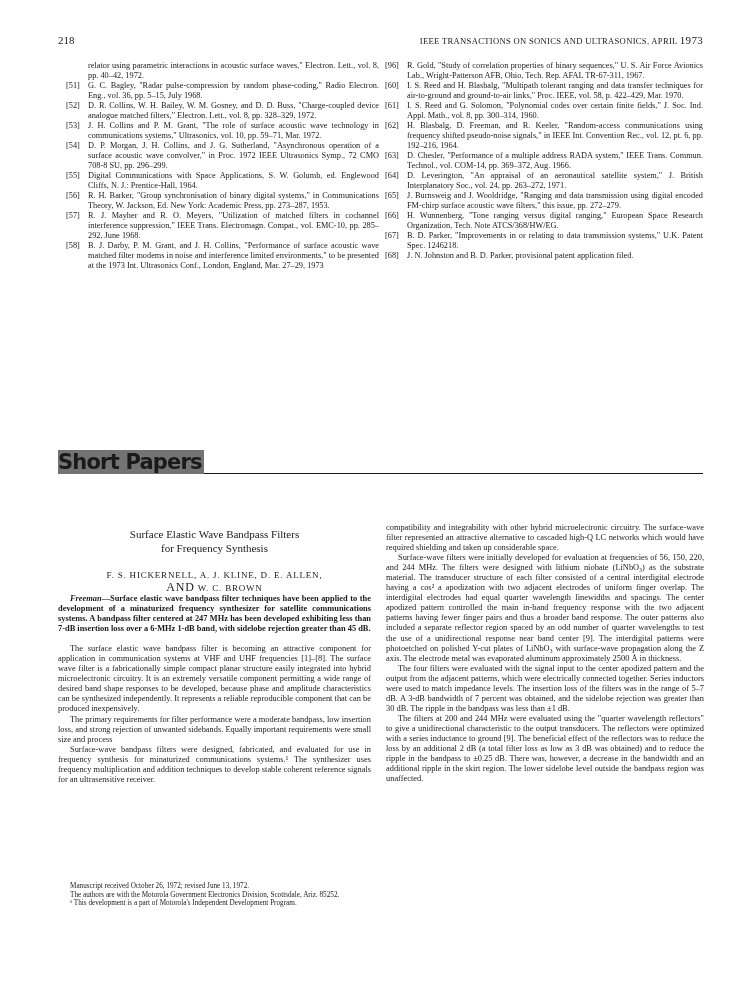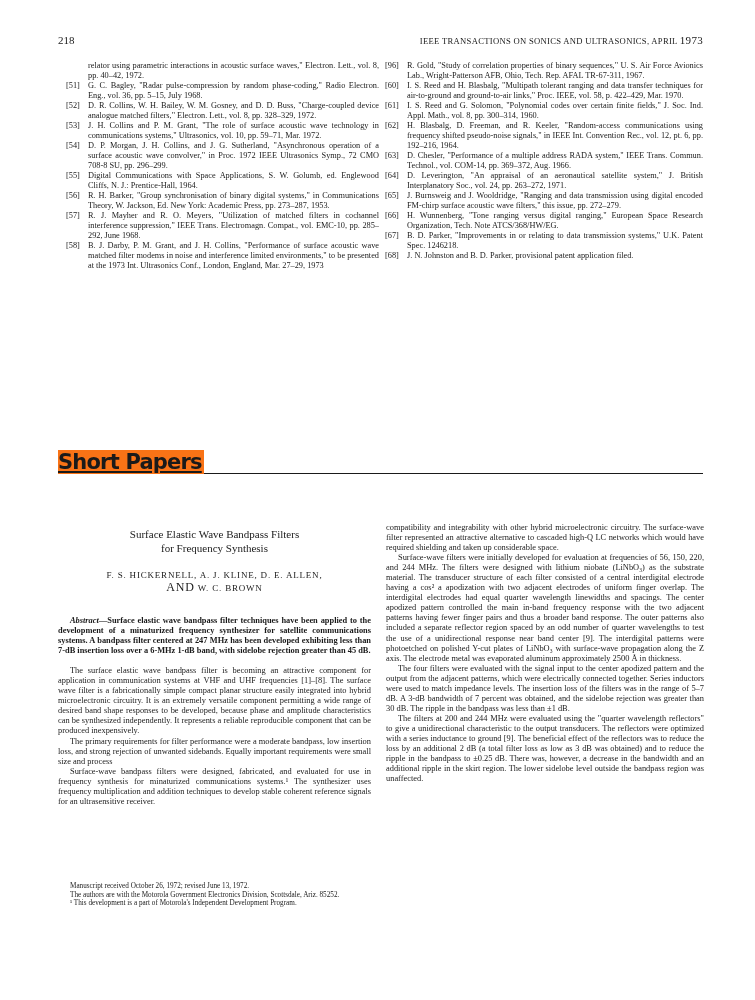--- a/index.html
+++ b/index.html
@@ -9,27 +9,27 @@
   .running-head { position:absolute; left:387px; top:34px; width:316px; text-align:right;
                   font-size:8.6px; letter-spacing:0.3px; }
   .running-head .yr { font-size:11px; }
   .refs { position:absolute; font-size:8.3px; line-height:10px; text-align:justify; }
   .refs.left { left:66px; top:61px; width:313px; }
   .refs.right { left:385px; top:61px; width:318px; }
   .ref { position:relative; padding-left:22px; }
   .ref .num { position:absolute; left:0; top:0; }
   .section-head { position:absolute; left:58px; top:450px; width:645px; height:30px; }
   .section-head .title { font-family:"DejaVu Sans","Liberation Sans",sans-serif; font-weight:bold;
-        font-size:21px; letter-spacing:-0.8px; display:inline-block; background:#f97316; position:relative; z-index:1; padding-right:2px;text-decoration:underline; }
+        font-size:21px; letter-spacing:-0.8px; display:inline-block; background:#737373; position:relative; z-index:1; padding-right:2px; }
   .section-head .rule { position:absolute; left:0; right:0; bottom:6px; height:1.5px; background:#1a1a1a; }
   .col { position:absolute; font-size:8.4px; line-height:10.05px; text-align:justify; }
   .col.left { left:58px; top:527px; width:313px; }
   .col.right { left:386px; top:523px; width:318px; }
   .paper-title { text-align:center; font-size:11px; line-height:14px; margin-bottom:14px; }
-  .authors { text-align:center; font-size:9px; letter-spacing:0.8px; line-height:12px; margin-bottom:22px; }
+  .authors { text-align:center; font-size:9px; letter-spacing:0.8px; line-height:12px; margin-bottom:0; }
   .authors .sc { font-size:12px; }
   .abstract { font-weight:bold; font-size:8.4px; line-height:10.05px; margin-bottom:10px; text-indent:12px; }
   .abstract i { font-style:italic; }
   p { margin:0; text-indent:12px; }
   p.noind { text-indent:0; }
   .footnotes { position:absolute; left:58px; top:882px; width:313px; font-size:7.2px; line-height:8.6px; text-align:justify; }
   .footnotes div { text-indent:12px; }
 </style>
 </head>
 <body>
@@ -71,21 +71,21 @@
 
 <div class="col left">
   <div class="paper-title">
     <div>Surface Elastic Wave Bandpass Filters</div>
     <div>for Frequency Synthesis</div>
   </div>
   <div class="authors">
     <div>F. S. HICKERNELL, A. J. KLINE, D. E. ALLEN,</div>
     <div><span class="sc">AND</span> <span>W. C. BROWN</span></div>
   </div>
-  <div class="abstract"><i>Abstract</i><span>—Surface elastic wave bandpass filter techniques have been applied to the development of a minaturized frequency synthesizer for satellite communications systems. A bandpass filter centered at 247 MHz has been developed exhibiting less than 7-dB insertion loss over a 6-MHz 1-dB band, with sidelobe rejection greater than 45 dB.</span></div>
+  <div class="abstract"><i>Freeman</i><span>—Surface elastic wave bandpass filter techniques have been applied to the development of a minaturized frequency synthesizer for satellite communications systems. A bandpass filter centered at 247 MHz has been developed exhibiting less than 7-dB insertion loss over a 6-MHz 1-dB band, with sidelobe rejection greater than 45 dB.</span></div>
   <p>The surface elastic wave bandpass filter is becoming an attractive component for application in communication systems at VHF and UHF frequencies [1]–[8]. The surface wave filter is a fabricationally simple compact planar structure easily integrated into hybrid microelectronic circuitry. It is an extremely versatile component permitting a wide range of desired band shape responses to be developed, because phase and amplitude characteristics can be synthesized independently. It represents a reliable reproducible component that can be produced inexpensively.</p>
   <p>The primary requirements for filter performance were a moderate bandpass, low insertion loss, and strong rejection of unwanted sidebands. Equally important requirements were small size and process</p>
   <p>Surface-wave bandpass filters were designed, fabricated, and evaluated for use in frequency synthesis for minaturized communications systems.¹ The synthesizer uses frequency multiplication and addition techniques to develop stable coherent reference signals for an ultrasensitive receiver.</p>
 </div>
 
 <div class="col right">
   <p class="noind">compatibility and integrability with other hybrid microelectronic circuitry. The surface-wave filter represented an attractive alternative to cascaded high-Q LC networks which would have required shielding and taken up considerable space.</p>
   <p>Surface-wave filters were initially developed for evaluation at frequencies of 56, 150, 220, and 244 MHz. The filters were designed with lithium niobate (LiNbO₃) as the substrate material. The transducer structure of each filter consisted of a central interdigital electrode having a cos² a apodization with two adjacent electrodes of uniform finger overlap. The interdigital electrodes had equal quarter wavelength linewidths and spacings. The center apodized pattern controlled the main in-band frequency response with the two adjacent patterns having fewer finger pairs and thus a broader band response. The outer patterns also included a separate reflector region spaced by an odd number of quarter wavelengths to test the use of a unidirectional response near band center [9]. The interdigital patterns were photoetched on polished Y-cut plates of LiNbO₃ with surface-wave propagation along the Z axis. The electrode metal was evaporated aluminum approximately 2500 Å in thickness.</p>
   <p>The four filters were evaluated with the signal input to the center apodized pattern and the output from the adjacent patterns, which were electrically connected together. Series inductors were used to match impedance levels. The insertion loss of the filters was in the range of 5–7 dB. A 3-dB bandwidth of 7 percent was obtained, and the sidelobe rejection was greater than 30 dB. The ripple in the bandpass was less than ±1 dB.</p>
   <p>The filters at 200 and 244 MHz were evaluated using the "quarter wavelength reflectors" to give a unidirectional characteristic to the output transducers. The reflectors were optimized with a series inductance to ground [9]. The beneficial effect of the reflectors was to reduce the loss by an additional 2 dB (a total filter loss as low as 3 dB was obtained) and to reduce the ripple in the bandpass to ±0.25 dB. There was, however, a decrease in the bandwidth and an additional ripple in the skirt region. The lower sidelobe level outside the bandpass region was unaffected.</p>

